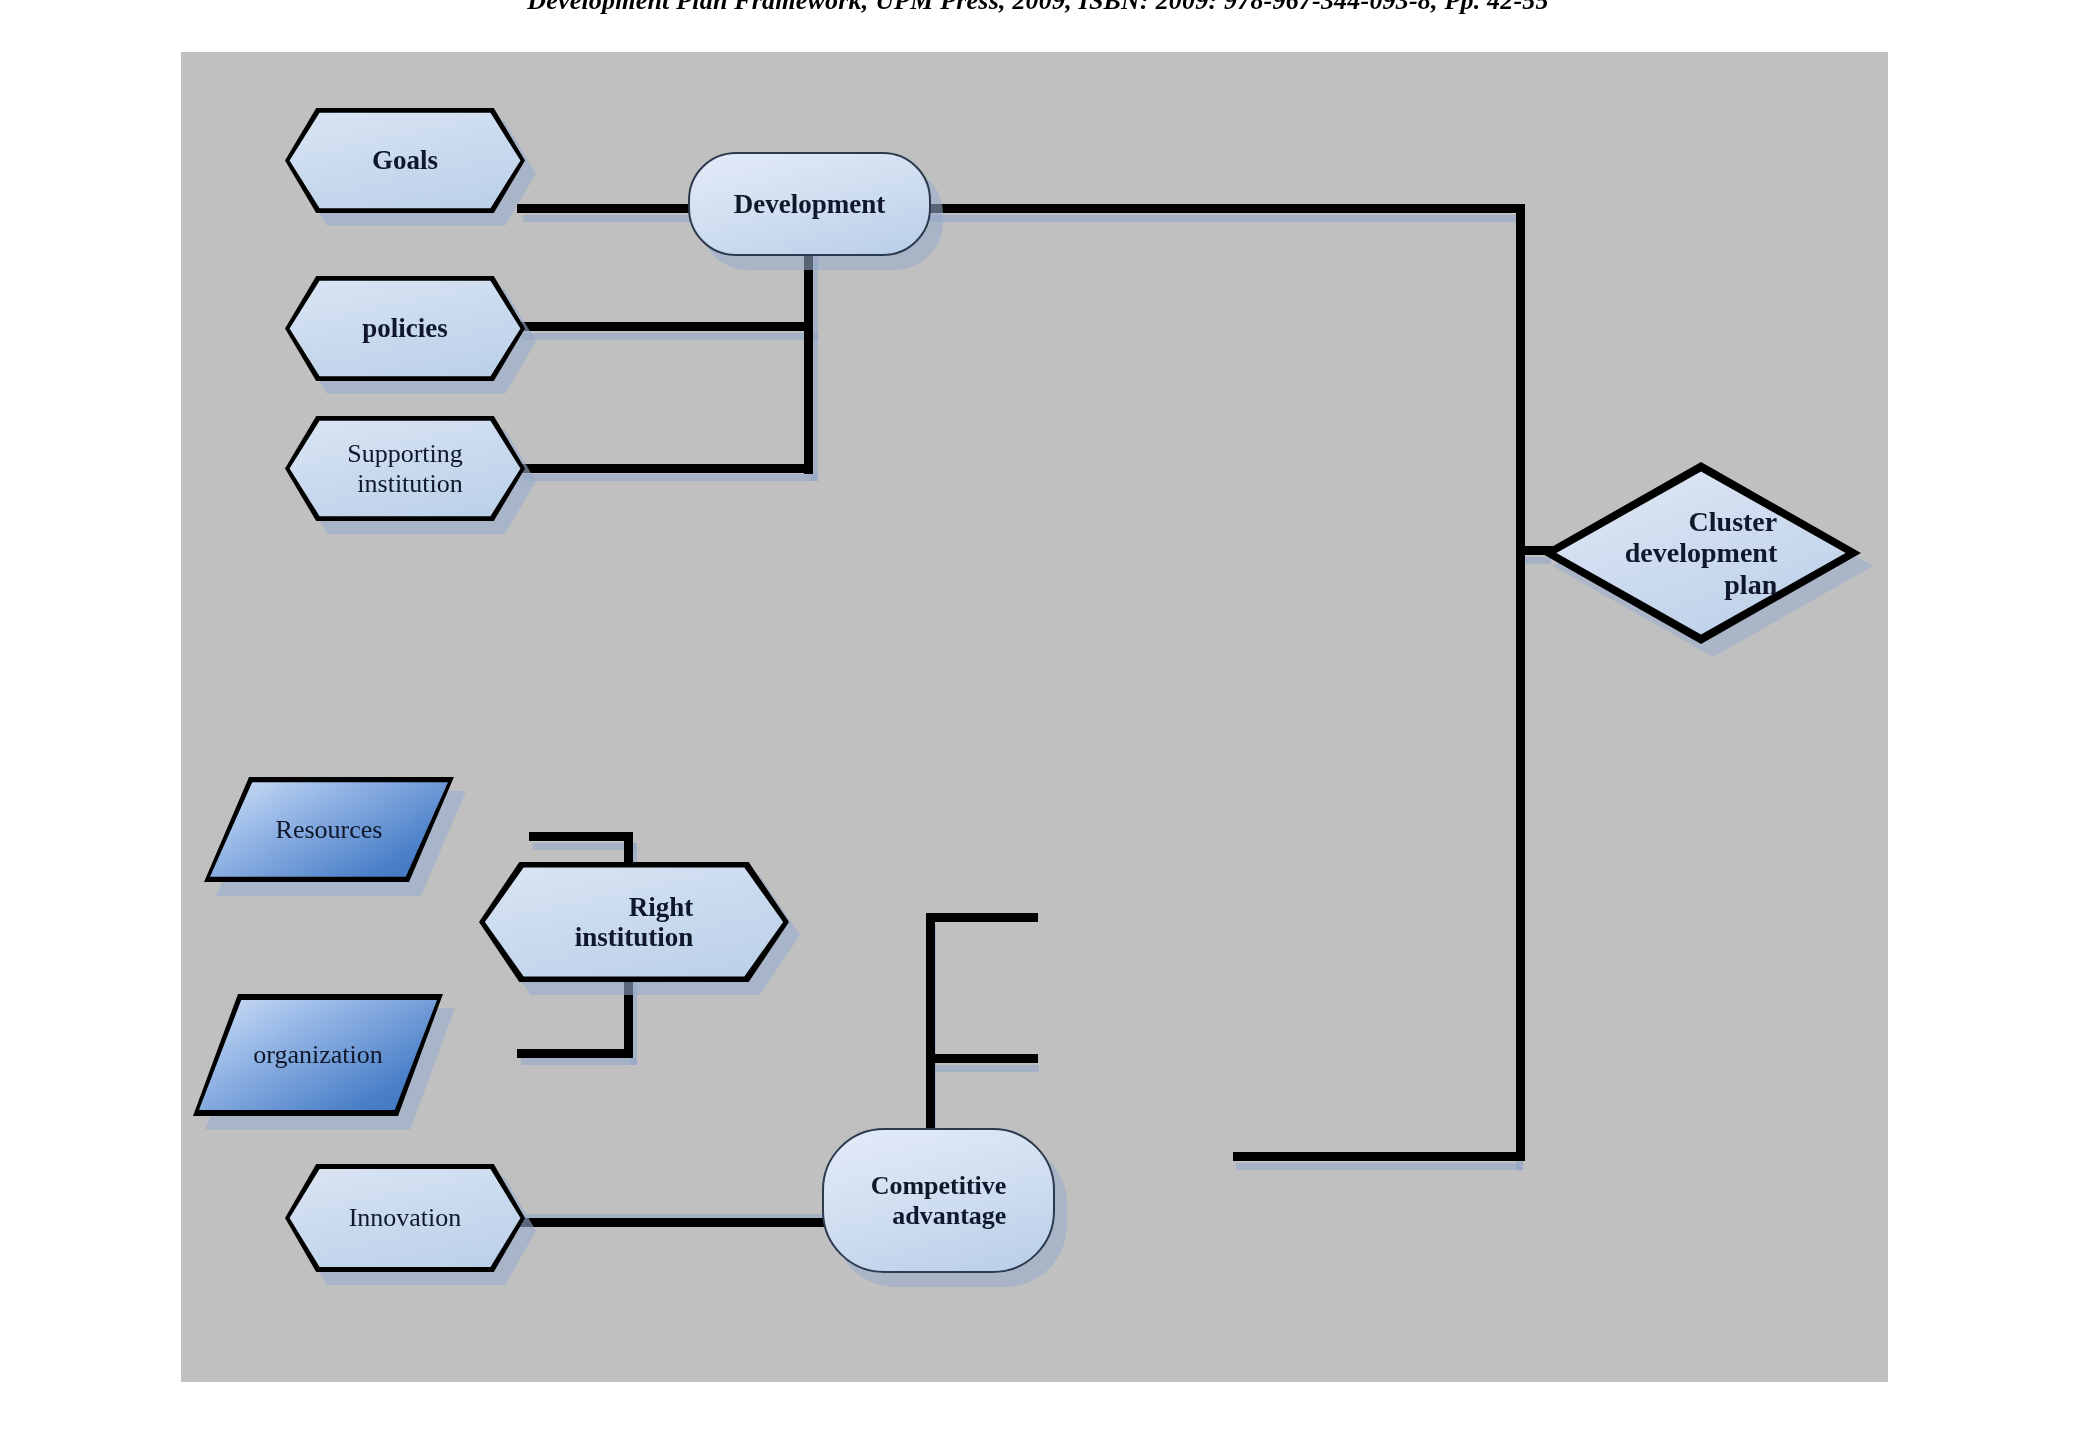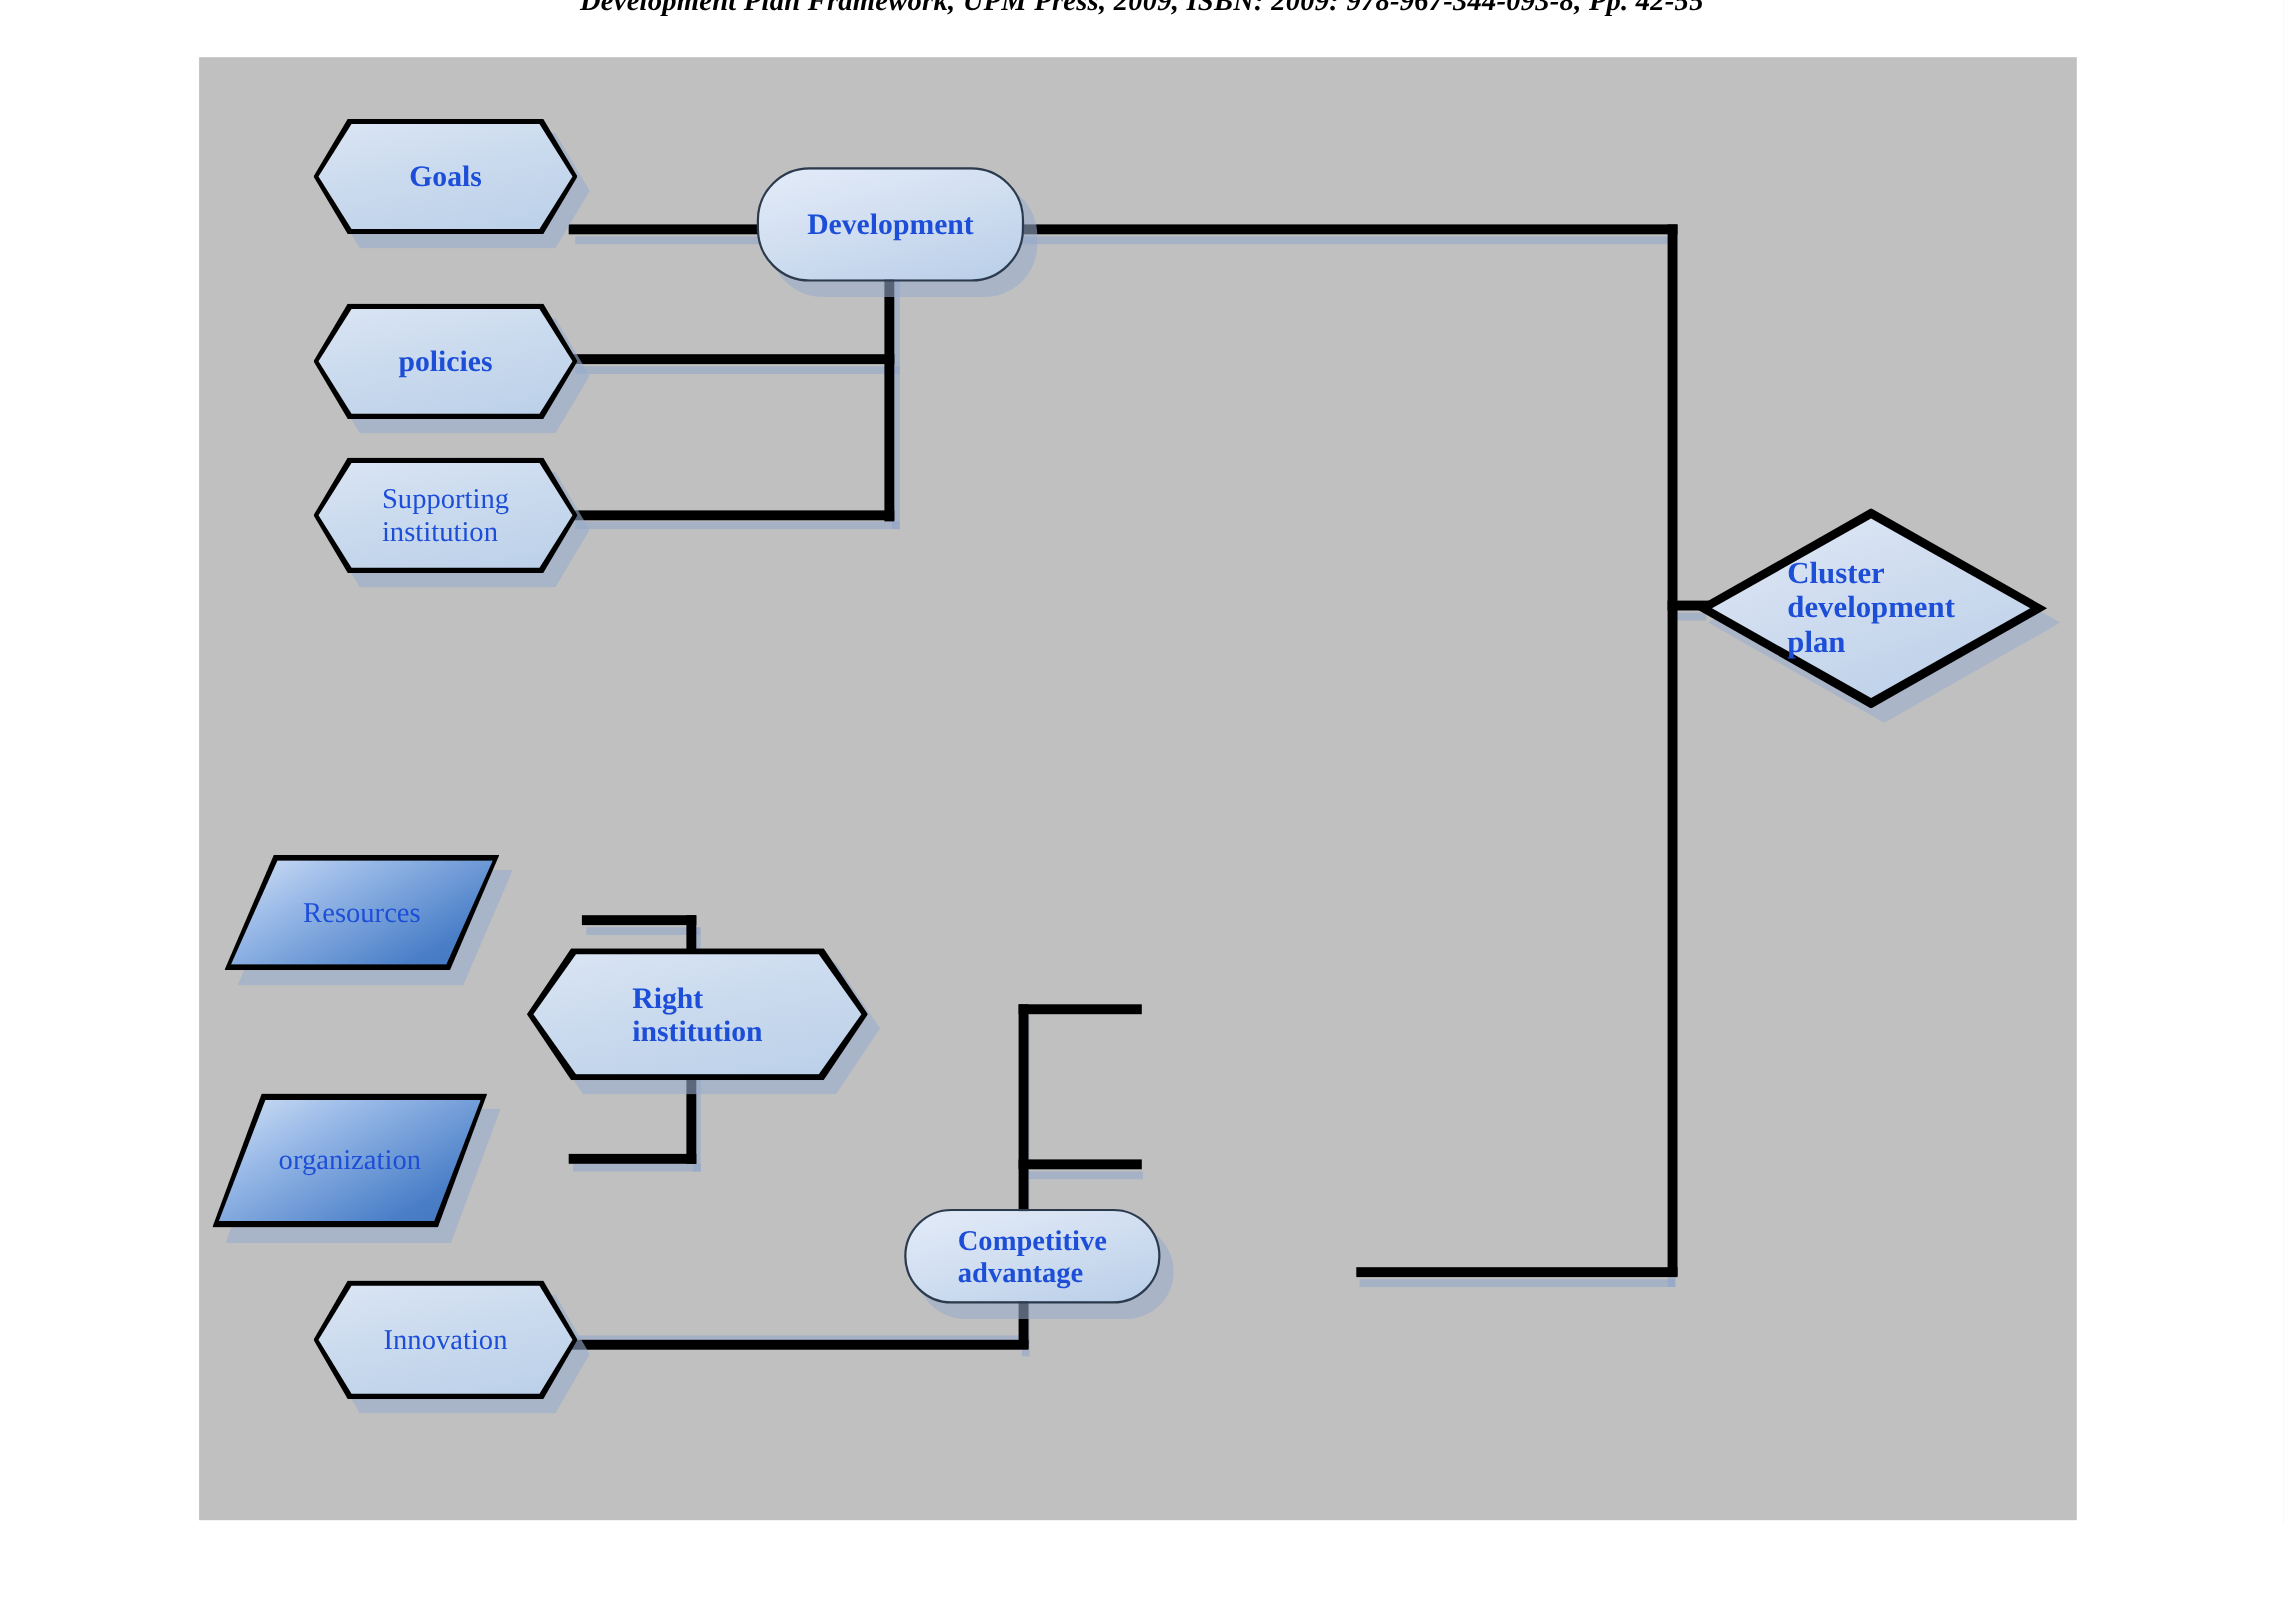--- a/index.html
+++ b/index.html
@@ -74,22 +74,22 @@
   }
   .node .label {
     position: absolute;
     left: 0;
     top: 0;
     width: 100%;
     height: 100%;
     display: flex;
     align-items: center;
     justify-content: center;
-    text-align: left;
-    color: #1d4ed8;
+    text-align: right;
+    color: #0f172a;
     line-height: 1.12;
     pointer-events: none;
   }
 
   
   .hex .fill-layer {
     clip-path: polygon(0% 50%, 13% 0%, 87% 0%, 100% 50%, 87% 100%, 13% 100%);
     background: #000000;
   }
   .hex .inner {
@@ -315,21 +315,21 @@
     <div class="node hex" style="left:104px; top:1112px; width:240px; height:108px;">
       <div class="shadow-layer"></div>
       <div class="fill-layer">
         <div class="inner"></div>
       </div>
       <div class="label t-normal" style="font-size:26px;">
         <span>Innovation</span>
       </div>
     </div>
 
-    <div class="node round" style="left:641px; top:1047px; width:233px; height:86px;">
+    <div class="node round" style="left:641px; top:1076px; width:233px; height:145px;">
       <div class="shadow-layer"></div>
       <div class="fill-layer"></div>
       <div class="label t-bold" style="font-size:26px;">
         <span>
           <span>Competitive</span><br>
           <span>advantage</span>
         </span>
       </div>
     </div>
 

